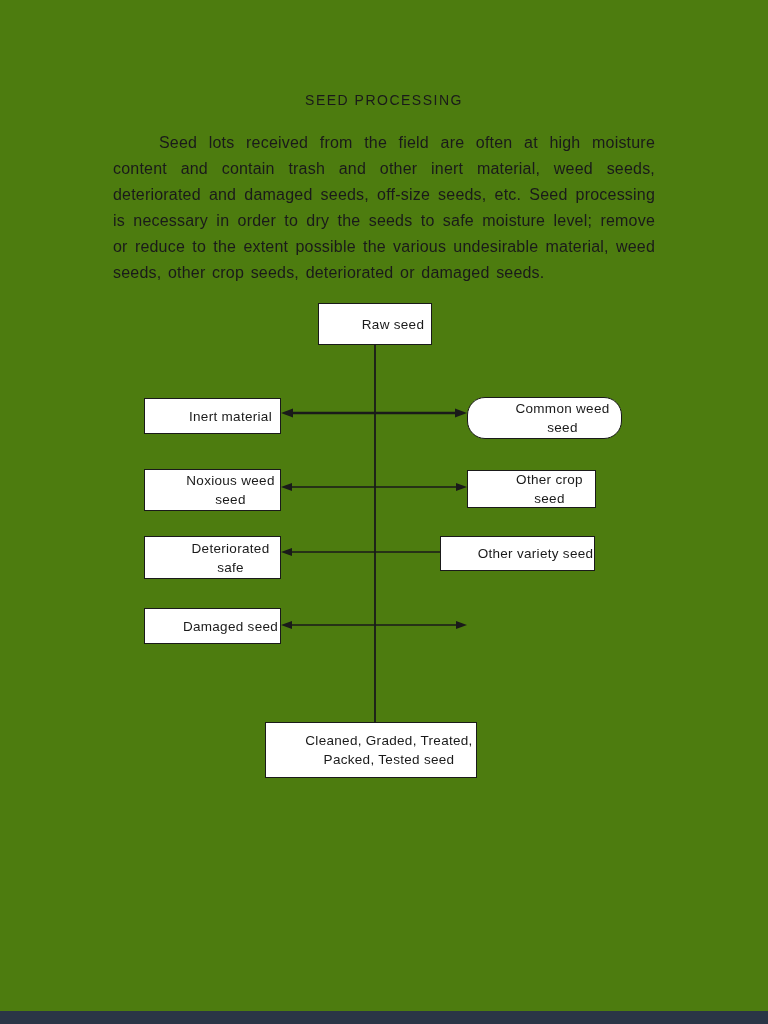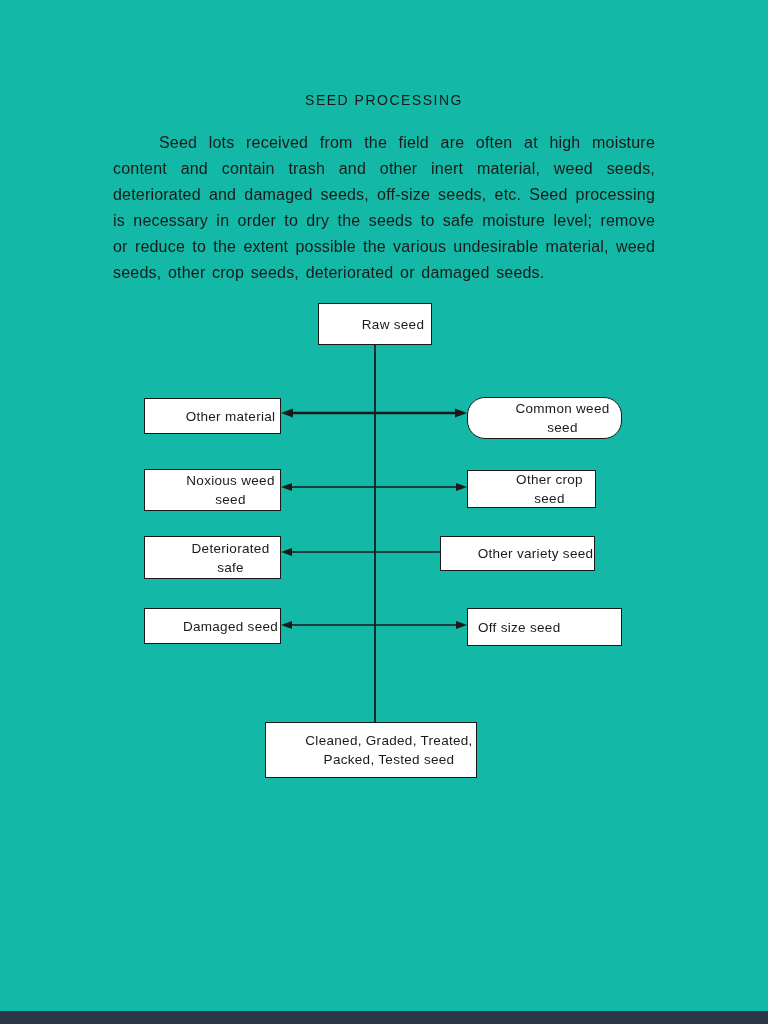--- a/index.html
+++ b/index.html
@@ -4,21 +4,21 @@
 <style>
   html, body {
     margin: 0;
     padding: 0;
     background: #ffffff;
   }
   .page {
     position: relative;
     width: 768px;
     height: 1024px;
-    background: #14b8a6;
+    background: #4d7c0f;
     font-family: "Liberation Sans", sans-serif;
     color: #1a1a1a;
     overflow: hidden;
   }
   .doc-title {
     position: absolute;
     top: 92px;
     left: 0;
     width: 768px;
     text-align: center;
@@ -122,38 +122,37 @@
       <polygon points="281,552 292,548 292,556" fill="#1a1a1a"></polygon>
       <polygon points="467,552 456,548 456,556" fill="#1a1a1a"></polygon>
 
       <line x1="290" y1="625" x2="458" y2="625" stroke="#1a1a1a" stroke-width="1.4"></line>
       <polygon points="281,625 292,621 292,629" fill="#1a1a1a"></polygon>
       <polygon points="467,625 456,621 456,629" fill="#1a1a1a"></polygon>
     </svg>
 
     <div class="dbox" id="box-raw-seed">Raw seed</div>
 
-    <div class="dbox" id="box-inert">Other material</div>
+    <div class="dbox" id="box-inert">Inert material</div>
 
     <div class="dbox" id="box-noxious">Noxious weed
 seed</div>
 
     <div class="dbox" id="box-deteriorated">Deteriorated
 safe</div>
 
     <div class="dbox" id="box-damaged">Damaged seed</div>
 
     <div class="dbox" id="box-common-weed">Common weed
 seed</div>
 
     <div class="dbox" id="box-other-crop">Other crop seed</div>
 
     <div class="dbox" id="box-other-variety">Other variety seed</div>
 
-    <div class="dbox align-left" id="box-off-size">Off size seed</div>
 
     <div class="dbox" id="box-result">Cleaned, Graded, Treated,
 Packed, Tested seed</div>
 
   </div>
 
   <div class="viewer-footer-bar"></div>
 
 </div>
 

